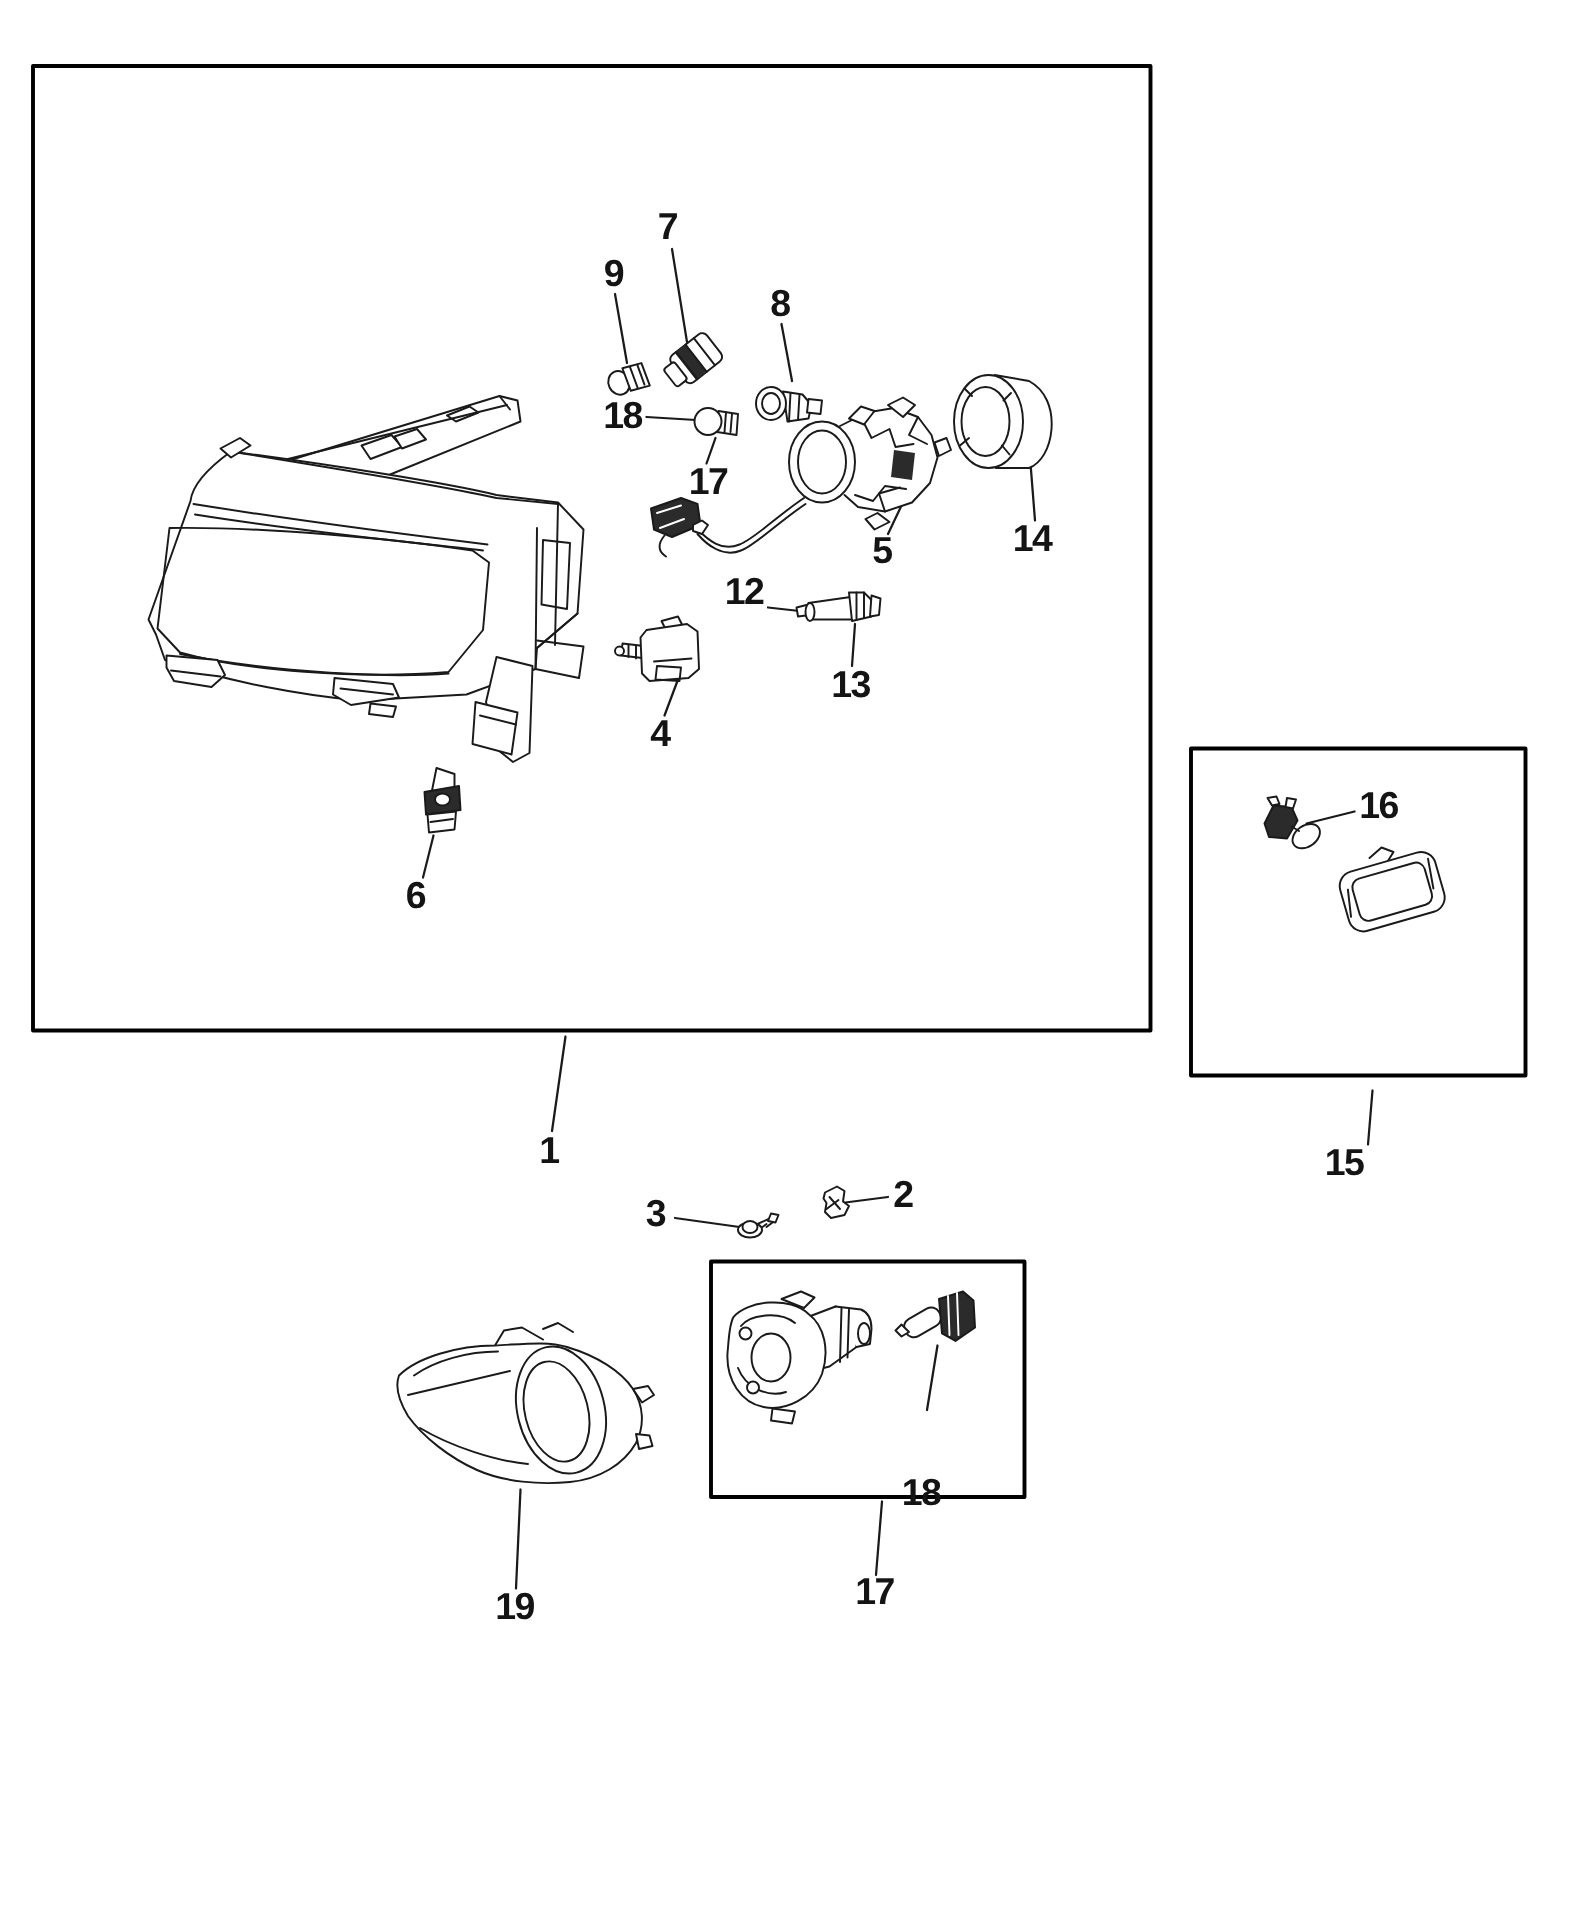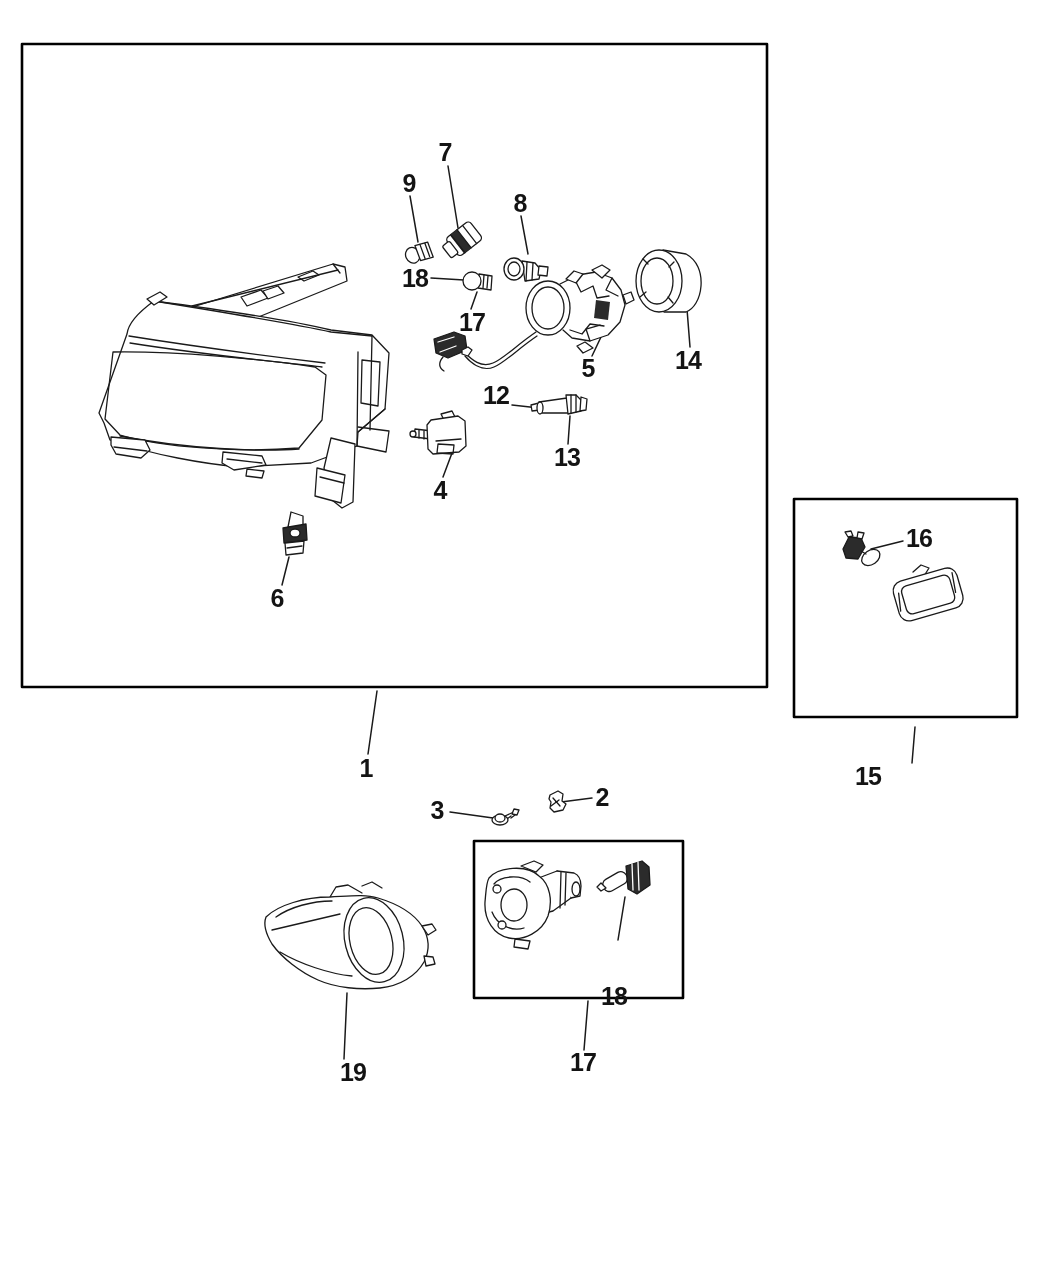--- a/index.html
+++ b/index.html
@@ -255,19 +255,19 @@
   <span class="callout" style="left:588px;top:368px">5</span>
   <span class="callout" style="left:277px;top:598px">6</span>
   <span class="callout" style="left:445px;top:152px">7</span>
   <span class="callout" style="left:520px;top:203px">8</span>
   <span class="callout" style="left:409px;top:183px">9</span>
   <span class="callout" style="left:472px;top:322px">17</span>
   <span class="callout" style="left:415px;top:278px">18</span>
   <span class="callout" style="left:496px;top:395px">12</span>
   <span class="callout" style="left:567px;top:457px">13</span>
   <span class="callout" style="left:688px;top:360px">14</span>
-  <span class="callout" style="left:868px;top:776px">15</span>
+  <span class="callout" style="left:896px;top:776px">15</span>
   <span class="callout" style="left:919px;top:538px">16</span>
   <span class="callout" style="left:583px;top:1062px">17</span>
   <span class="callout" style="left:614px;top:996px">18</span>
-  <span class="callout" style="left:353px;top:1072px">19</span>
+  <span class="callout" style="left:343px;top:1072px">19</span>
 
 </div>
 
 </body></html>

